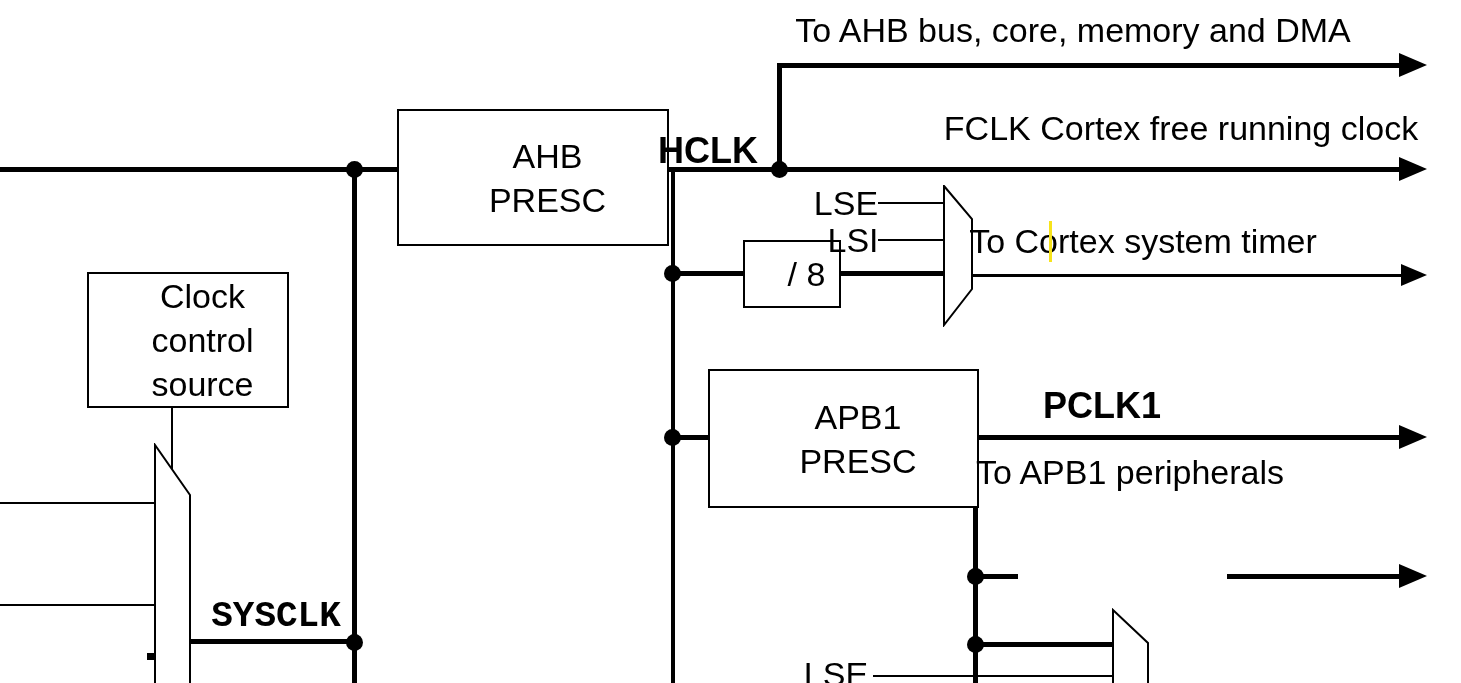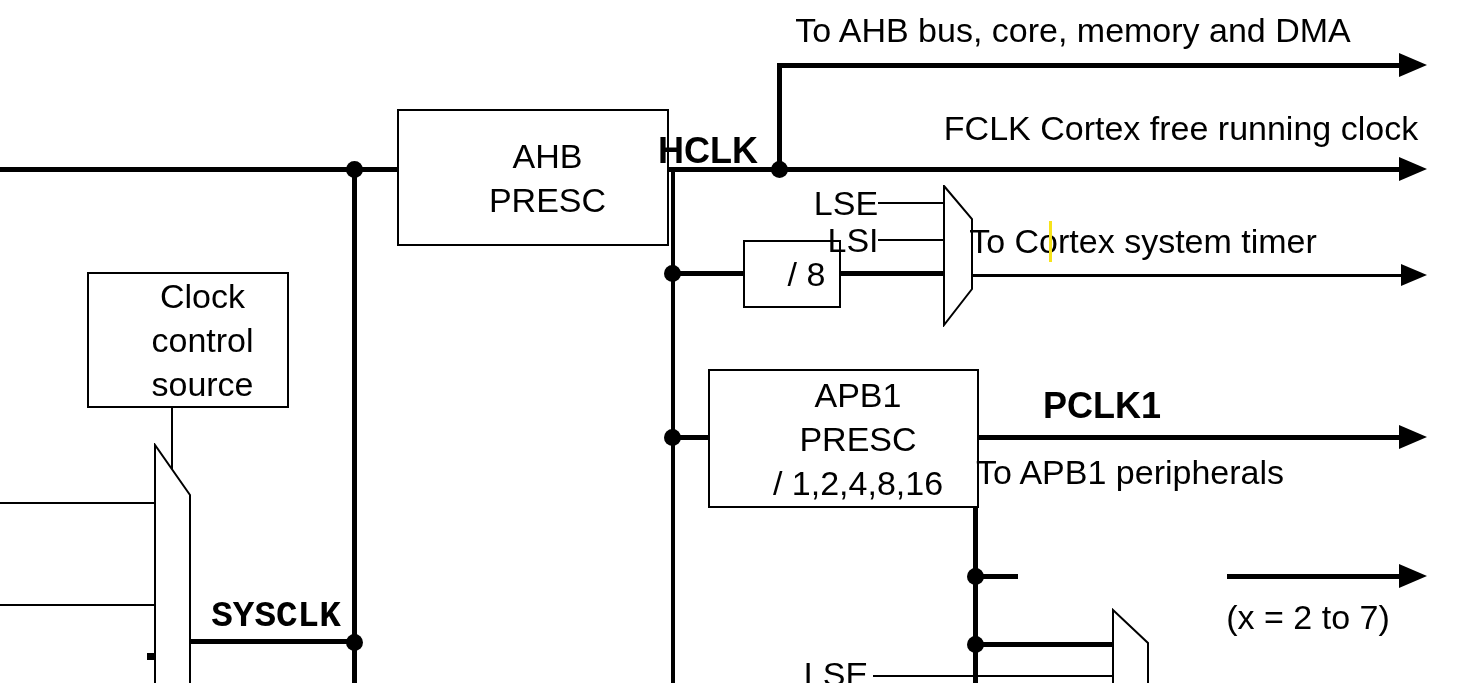--- a/index.html
+++ b/index.html
@@ -81,21 +81,20 @@
     <div>PRESC</div>
   </div>
 
   <div class="box" style="left:743px;top:240px;width:65px;height:64px;">
     <div>/ 8</div>
   </div>
 
   <div class="box" style="left:708px;top:369px;width:238px;height:135px;">
     <div>APB1</div>
     <div>PRESC</div>
-    <div>/ 1,2,4,8,16</div>
   </div>
 
 
   <div class="box" style="left:87px;top:272px;width:169px;height:132px;">
     <div>Clock</div>
     <div>control</div>
     <div>source</div>
   </div>
 
   <div class="dot" style="left:346px;top:161px;"></div>
@@ -114,20 +113,19 @@
 
   <div class="lbl center" style="left:1073px;top:11px;">To AHB bus, core, memory and DMA</div>
   <div class="lbl center" style="left:1141px;top:109px;margin-left:40px;">FCLK Cortex free running clock</div>
   <div class="lbl bold center" style="left:708px;top:130px;">HCLK</div>
   <div class="lbl center" style="left:846px;top:184px;">LSE</div>
   <div class="lbl center" style="left:853px;top:221px;">LSI</div>
   <div class="lbl center" style="left:1143px;top:222px;">To Cortex system timer</div>
   <div class="lbl bold" style="left:995px;top:385px;margin-left:48px;">PCLK1</div>
   <div class="lbl center" style="left:1130px;top:453px;">To APB1 peripherals</div>
   <div class="lbl center two-line" style="left:1308px;top:598px;">
-    <div>(x = 2 to 7)</div>
   </div>
   <div class="lbl bold center" style="left:276px;top:596px;font-family:Liberation Mono, monospace;">SYSCLK</div>
   <div class="lbl center" style="left:836px;top:655px;">LSE</div>
 
   <div class="caret" style="left:1049px;top:221px;width:3px;height:41px;"></div>
 
 </div>
 
 </body></html>

